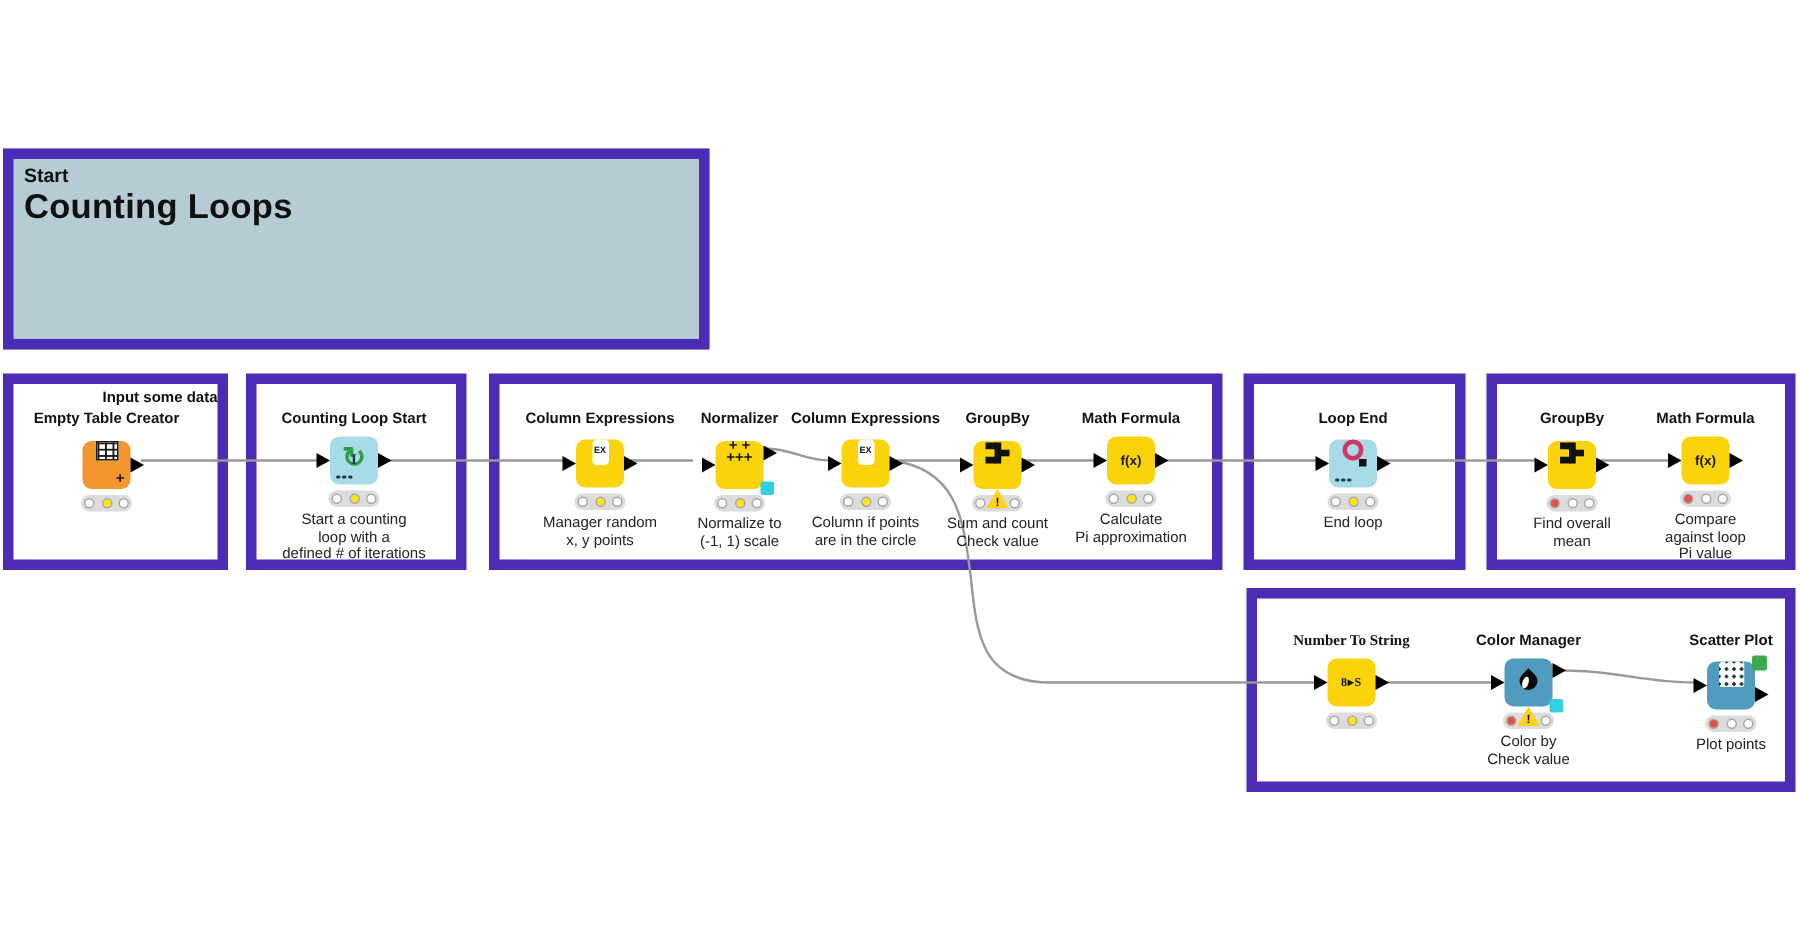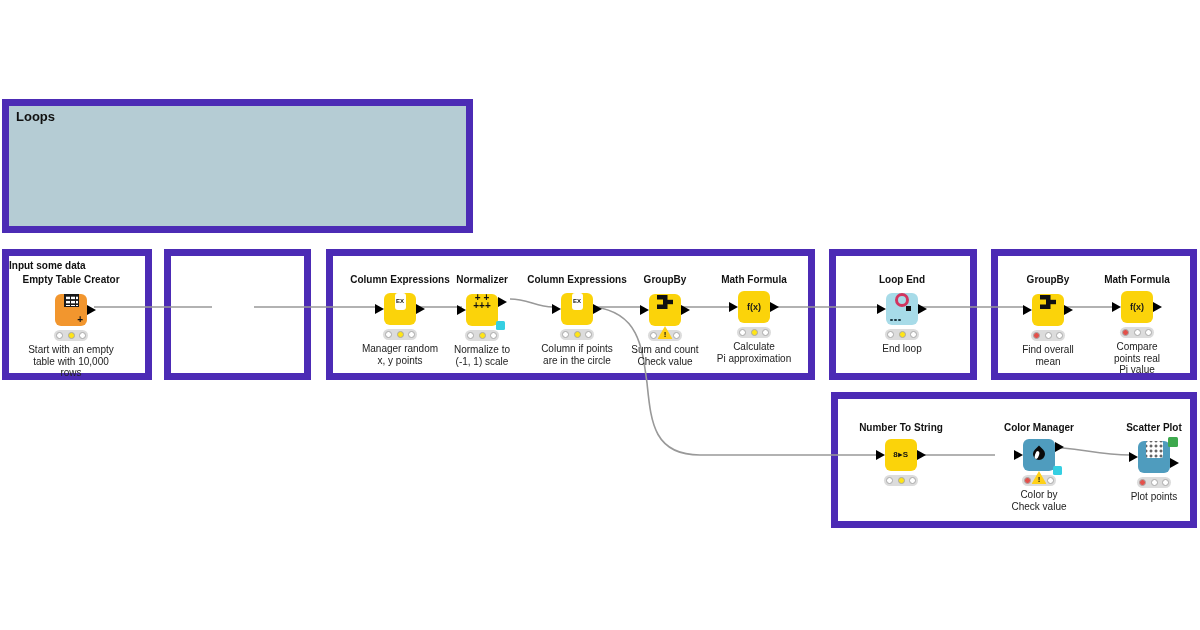--- a/index.html
+++ b/index.html
@@ -4,21 +4,21 @@
 <style>
   html,body{margin:0;padding:0;}
   body{font-family:"Liberation Sans",sans-serif;background:#ffffff;}
   #canvas{position:relative;width:1200px;height:630px;background:#ffffff;overflow:hidden;}
 
   
   .abox{position:absolute;border:7px solid #4c2bb5;background:#ffffff;box-sizing:border-box;z-index:1;}
   .title-box{background:#b5ccd4;}
   .cat{font-size:13px;font-weight:bold;color:#101010;padding:3px 0 0 7px;line-height:15px;}
   .big{font-size:23px;font-weight:bold;color:#101010;padding:0 0 0 7px;line-height:26px;letter-spacing:.2px;}
-  .ghead{font-size:10px;font-weight:bold;color:#101010;text-align:left;padding-top:4px;}
+  .ghead{font-size:10px;font-weight:bold;color:#101010;text-align:right;padding-top:4px;margin-left:37px;}
 
   
   #wires{position:absolute;left:0;top:0;z-index:2;pointer-events:none;}
   #wires path{stroke:#999999;stroke-width:1.6;fill:none;}
 
   
   .node{position:absolute;width:110px;z-index:3;text-align:center;}
   .nname{font-size:10px;font-weight:bold;color:#111;line-height:12px;height:12px;white-space:nowrap;}
   .icon{position:relative;width:32px;height:32px;border-radius:6px;margin:5px auto 0;}
   .ic-orange{background:#f2962e;}
@@ -63,21 +63,22 @@
   .drop{position:absolute;left:50%;top:50%;width:12px;height:12px;margin:-7px 0 0 -6px;background:#0a0a0a;border-radius:0 50% 50% 50%;transform:rotate(45deg);}
   .drophl{position:absolute;left:12px;top:12px;width:4px;height:8px;background:#fff;border-radius:50%;transform:rotate(18deg);}
   .scat{display:block;width:17px;height:17px;background:#fff;border-radius:2px;margin:7px auto 0;background-image:radial-gradient(#333 1.1px,transparent 1.3px);background-size:5px 5px;background-position:2.5px 2.5px;}
 </style>
 </head>
 <body>
 
 <div id="canvas">
 
   <div class="abox title-box" style="left:2px;top:99px;width:471px;height:134px;">
-    <div class="cat">Loops</div>
+    <div class="cat">Start</div>
+    <div class="big">Counting Loops</div>
   </div>
 
   <div class="abox" style="left:2px;top:249px;width:150px;height:131px;">
     <div class="ghead">Input some data</div>
   </div>
   <div class="abox" style="left:164px;top:249px;width:147px;height:131px;"></div>
   <div class="abox" style="left:326px;top:249px;width:489px;height:131px;"></div>
   <div class="abox" style="left:829px;top:249px;width:148px;height:131px;"></div>
   <div class="abox" style="left:991px;top:249px;width:206px;height:131px;"></div>
   <div class="abox" style="left:831px;top:392px;width:366px;height:136px;"></div>
@@ -102,43 +103,62 @@
     <div class="icon ic-orange">
       <div class="tbl"></div>
       <span class="tplus">+</span>
       <span class="port out"></span>
     </div>
     <div class="tl">
         <i></i>
         <i class="yel"></i>
         <i></i>
       </div>
-    <div class="ndesc">Start with an empty
-table with 10,000
-rows</div>
-  </div>
-
+  </div>
+
+  <div class="node" style="left:181px;top:274px;">
+    <div class="nname">Counting Loop Start</div>
+    <div class="icon ic-blue">
+      <span class="cyc">↻</span>
+      <span class="ibar">I</span>
+      <span class="dots">
+          <i></i>
+          <i></i>
+          <i></i>
+        </span>
+      <span class="port in"></span>
+      <span class="port out"></span>
+    </div>
+    <div class="tl">
+        <i></i>
+        <i class="yel"></i>
+        <i></i>
+      </div>
+    <div class="ndesc">Start a counting
+loop with a
+defined # of iterations</div>
+  </div>
 
   <div class="node" style="left:345px;top:274px;">
     <div class="nname">Column Expressions</div>
     <div class="icon ic-yellow">
       <span class="expill">EX</span>
       <span class="port in"></span>
       <span class="port out"></span>
     </div>
     <div class="tl">
         <i></i>
         <i class="yel"></i>
         <i></i>
       </div>
     <div class="ndesc">Manager random
 x, y points</div>
   </div>
 
-  <div class="node" style="left:427px;top:274px;">
+  <div class="node" style="left:438px;top:274px;">
     <div class="nname">Normalizer</div>
     <div class="icon ic-yellow">
       <span class="nrmrow r1">+ +</span>
       <span class="nrmrow">+++</span>
       <span class="port in"></span>
       <span class="port out-top port"></span>
       <span class="psq br"></span>
     </div>
     <div class="tl">
         <i></i>
@@ -251,40 +271,40 @@
       <span class="fxg">f(x)</span>
       <span class="port in"></span>
       <span class="port out"></span>
     </div>
     <div class="tl">
         <i class="red"></i>
         <i></i>
         <i></i>
       </div>
     <div class="ndesc">Compare
-points real
+against loop
 Pi value</div>
   </div>
 
-  <div class="node" style="left:846px;top:422px;">
+  <div class="node" style="left:846px;top:422px;font-family:Liberation Serif, serif;">
     <div class="nname">Number To String</div>
     <div class="icon ic-yellow">
       <span class="n2sg">8▸S</span>
       <span class="port in"></span>
       <span class="port out"></span>
     </div>
     <div class="tl">
         <i></i>
         <i class="yel"></i>
         <i></i>
       </div>
     <div class="ndesc"></div>
   </div>
 
-  <div class="node" style="left:984px;top:422px;">
+  <div class="node" style="left:964px;top:422px;">
     <div class="nname">Color Manager</div>
     <div class="icon ic-steel">
       <span class="drop"></span>
       <span class="drophl"></span>
       <span class="port in"></span>
       <span class="port out-top port"></span>
       <span class="psq br"></span>
     </div>
     <div class="tl">
         <i class="red"></i>

